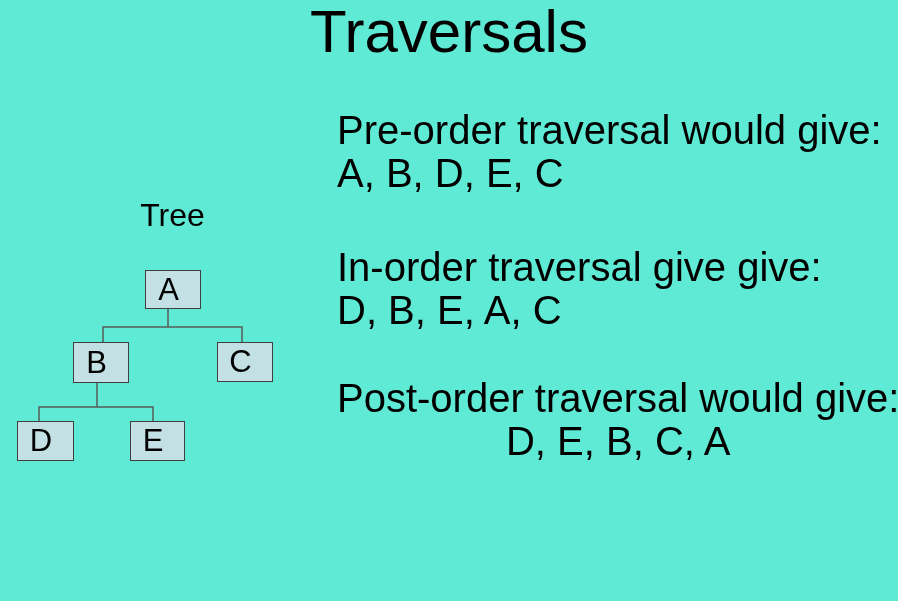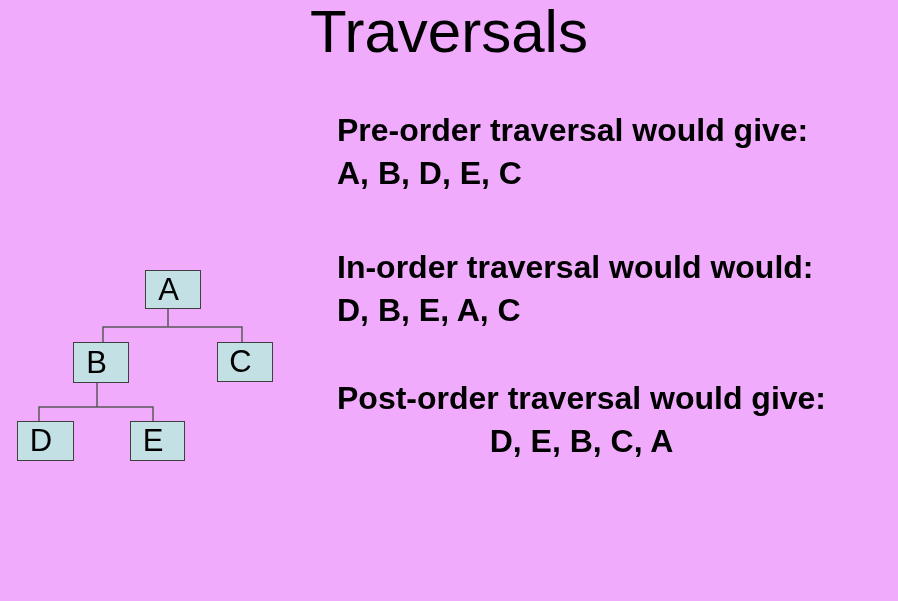--- a/index.html
+++ b/index.html
@@ -6,21 +6,21 @@
     margin: 0;
     padding: 0;
     background: #ffffff;
     font-family: "Liberation Sans", sans-serif;
     color: #000000;
   }
   .slide {
     position: relative;
     width: 898px;
     height: 601px;
-    background: #f0abfc;
+    background: #5eead4;
     overflow: hidden;
   }
   .slide-title {
     position: absolute;
     top: -3px;
     left: 0;
     width: 898px;
     text-align: center;
     font-size: 60px;
     line-height: 69px;
@@ -61,39 +61,39 @@
     font-size: 31px;
   }
   .node-a { left: 145px; top: 270px; height: 39px; }
   .node-b { left: 73px;  top: 342px; height: 41px; }
   .node-c { left: 217px; top: 342px; }
   .node-d { left: 17px;  top: 421px; width: 57px; }
   .node-e { left: 130px; top: 421px; width: 55px; }
   .tblock {
     position: absolute;
     left: 337px;
-    font-size: 32px;
+    font-size: 40px;
     line-height: 43px;
     white-space: nowrap;
-    font-weight: bold;
   }
   .tblock-1 { top: 109px; }
   .tblock-2 { top: 246px; }
   .tblock-3 { top: 377px; text-align: center; }
   .tblock-4 { top: 509px; }
 </style>
 </head>
 <body>
 
 <div class="slide">
 
   <div class="slide-title">Traversals</div>
 
   <div class="tree-area">
 
+    <div class="tree-label">Tree</div>
 
     <svg class="tree-connectors" width="320" height="601" viewBox="0 0 320 601" fill="none" stroke="#595959" stroke-width="1.5">
       <path d="M168,309 L168,327"></path>
       <path d="M103,342 L103,327 L242,327 L242,342"></path>
       <path d="M97,383 L97,407"></path>
       <path d="M39,421 L39,407 L153,407 L153,421"></path>
     </svg>
 
     <div class="tree-node node-a">A</div>
     <div class="tree-node node-b">B</div>
@@ -101,21 +101,21 @@
     <div class="tree-node node-d">D</div>
     <div class="tree-node node-e">E</div>
   </div>
 
   <div class="tblock tblock-1">
     <div>Pre-order traversal would give:</div>
     <div>A, B, D, E, C</div>
   </div>
 
   <div class="tblock tblock-2">
-    <div>In-order traversal would would:</div>
+    <div>In-order traversal give give:</div>
     <div>D, B, E, A, C</div>
   </div>
 
   <div class="tblock tblock-3">
     <div>Post-order traversal would give:</div>
     <div>D, E, B, C, A</div>
   </div>
 
   <div class="tblock tblock-4">
   </div>

